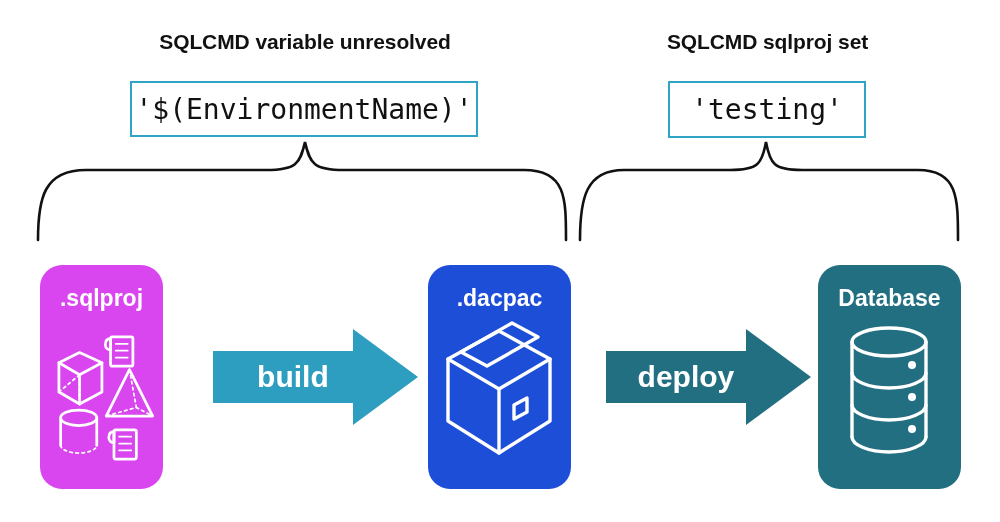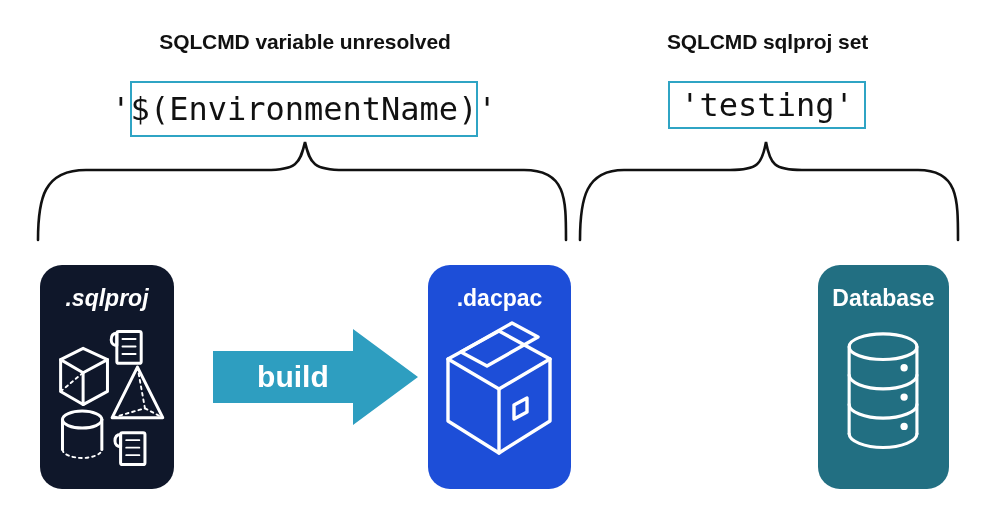--- a/index.html
+++ b/index.html
@@ -34,26 +34,26 @@
   
   .code-box {
     position: absolute;
     box-sizing: border-box;
     background: #ffffff;
     border: 2px solid #2fa4c4;
     display: flex;
     align-items: center;
     justify-content: center;
     font-family: "DejaVu Sans Mono", "Liberation Mono", monospace;
-    font-size: 32px;
+    font-size: 28px;
     color: #111111;
     white-space: nowrap;
   }
   #code-box-left  { left: 130px; top: 81px; width: 348px; height: 56px; }
-  #code-box-right { left: 668px; top: 81px; width: 198px; height: 48px; }
+  #code-box-right { left: 668px; top: 81px; width: 198px; height: 57px; }
 
   
   #braces {
     position: absolute;
     left: 0;
     top: 140px;
     width: 1000px;
     height: 110px;
   }
 
@@ -69,30 +69,29 @@
     left: 0;
     width: 100%;
     text-align: center;
     font-family: "Liberation Sans", sans-serif;
     font-weight: bold;
     font-size: 23px;
     color: #ffffff;
     white-space: nowrap;
   }
   #box-sqlproj {
-    left: 40px;  top: 265px; width: 134px; height: 224px;
-    background: #0f172a;
-    font-style: italic;
+    left: 40px;  top: 265px; width: 123px; height: 224px;
+    background: #d946ef;
   }
   #box-dacpac {
     left: 428px; top: 265px; width: 143px; height: 224px;
     background: #1d4ed8;
   }
   #box-database {
-    left: 818px; top: 265px; width: 131px; height: 224px;
+    left: 818px; top: 265px; width: 143px; height: 224px;
     background: #226f82;
   }
   .stage-art {
     position: absolute;
     left: 0;
     top: 48px;
     width: 100%;
     height: 170px;
   }
 
@@ -188,20 +187,26 @@
         <path d="M20,46 L71,76 L122,46"></path>
         <path d="M71,76 L71,140"></path>
 
         <path d="M33,39 L84,10 L110,24 L59,53 Z"></path>
 
         <path d="M86,92 L99,85 L99,99 L86,106 Z"></path>
       </g>
     </svg>
   </div>
 
+  <div class="arrow" id="arrow-deploy">
+    <svg viewBox="0 0 205 96" preserveAspectRatio="none">
+      <path d="M0,22 L140,22 L140,0 L205,48 L140,96 L140,74 L0,74 Z" fill="#226f82"></path>
+    </svg>
+    <div class="arrow-label">deploy</div>
+  </div>
 
   <div class="stage-box" id="box-database">
     <div class="stage-label">Database</div>
     <svg class="stage-art" viewBox="0 0 143 170">
       <g fill="none" stroke="#ffffff" stroke-width="3.4" stroke-linejoin="round" stroke-linecap="round">
         <ellipse cx="71" cy="29" rx="37" ry="14"></ellipse>
         <path d="M34,29 L34,124"></path>
         <path d="M108,29 L108,124"></path>
         <path d="M34,124 C34,132 51,139 71,139 C91,139 108,132 108,124"></path>
         <path d="M34,60 C34,68 51,75 71,75 C91,75 108,68 108,60"></path>

